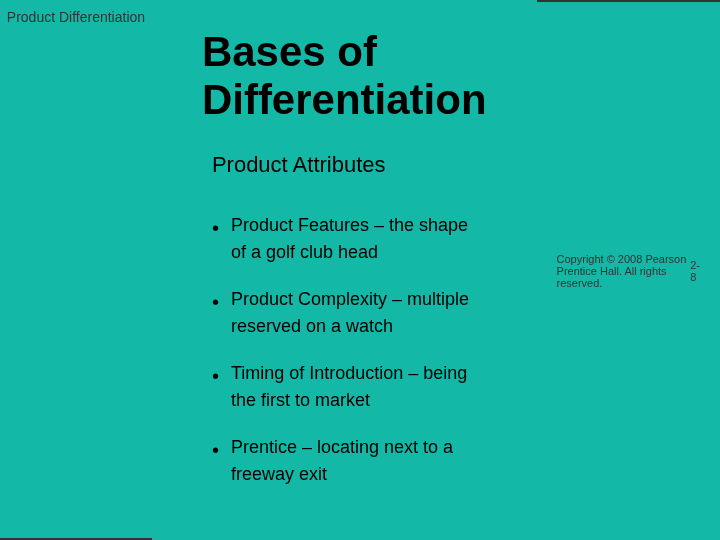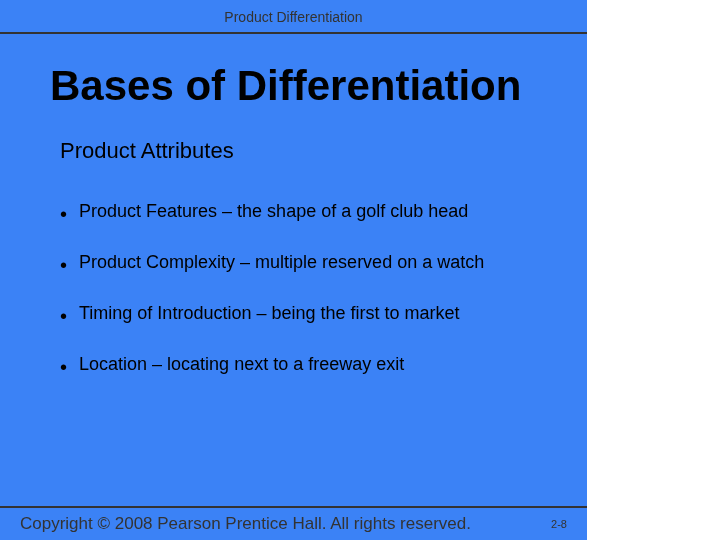--- a/index.html
+++ b/index.html
@@ -11,25 +11,25 @@
     body {
       width: 720px;
       height: 540px;
       background: #ffffff;
       font-family: Arial, Helvetica, sans-serif;
       overflow: hidden;
       position: relative;
     }
 
     .slide-container {
-      width: 587px;
+      width: 720px;
       height: 540px;
-      background: #3b82f6;
+      background: #14b8a6;
       display: flex;
-      flex-direction: column;
+      flex-direction: row;
     }
 
     .header {
       width: 100%;
       text-align: center;
       padding: 8px 0 6px 0;
       border-bottom: 2px solid #333333;
     }
 
     .header-title {
@@ -91,21 +91,21 @@
     .footer {
       width: 100%;
       border-top: 2px solid #333333;
       padding: 6px 20px;
       display: flex;
       justify-content: space-between;
       align-items: center;
     }
 
     .footer-copyright {
-      font-size: 17px;
+      font-size: 11px;
       color: #333333;
     }
 
     .footer-page {
       font-size: 11px;
       color: #333333;
     }
   </style>
 </head>
 <body>
@@ -130,21 +130,21 @@
       <li class="bullet-item">
         <span class="bullet-dot">•</span>
         <span class="bullet-text">Product Complexity – multiple reserved on a watch</span>
       </li>
       <li class="bullet-item">
         <span class="bullet-dot">•</span>
         <span class="bullet-text">Timing of Introduction – being the first to market</span>
       </li>
       <li class="bullet-item">
         <span class="bullet-dot">•</span>
-        <span class="bullet-text">Location – locating next to a freeway exit</span>
+        <span class="bullet-text">Prentice – locating next to a freeway exit</span>
       </li>
     </ul>
 
   </div>
 
   <div class="footer">
     <span class="footer-copyright">Copyright © 2008 Pearson Prentice Hall. All rights reserved.</span>
     <span class="footer-page">2-8</span>
   </div>
 

